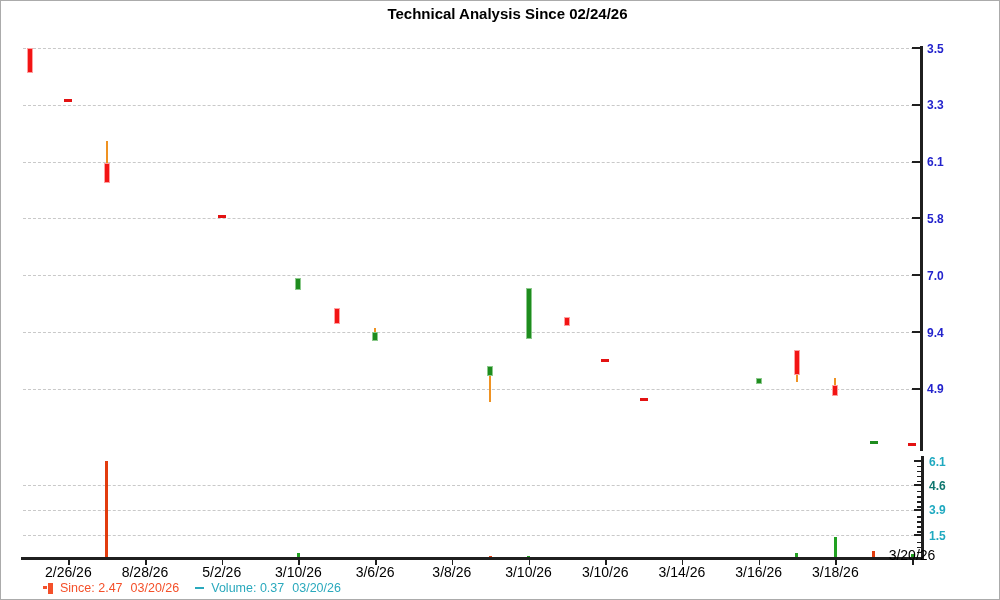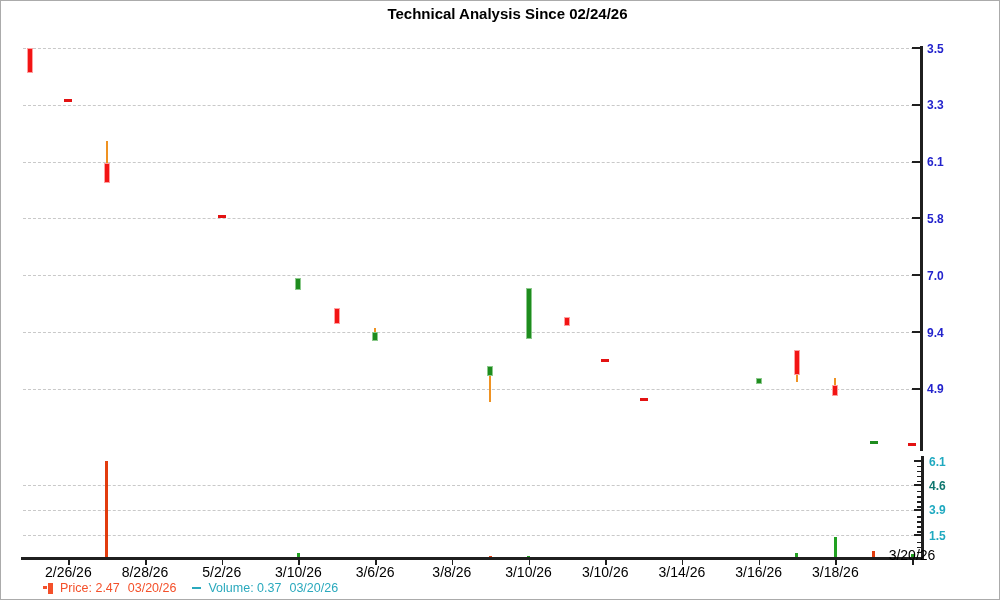--- a/index.html
+++ b/index.html
@@ -151,18 +151,18 @@
       <div class="solid" style="left: 757.631px; top: 559px; width: 1.5px; height: 5px; background: rgb(31, 31, 31);"></div>
       <div class="xlab" style="left: 757.631px; top: 563px;">3/16/26</div>
       <div class="solid" style="left: 834.329px; top: 559px; width: 1.5px; height: 5px; background: rgb(31, 31, 31);"></div>
       <div class="xlab" style="left: 834.329px; top: 563px;">3/18/26</div>
       <div class="solid" style="left: 911.027px; top: 559px; width: 1.5px; height: 5px; background: rgb(31, 31, 31);"></div>
       <div class="xlab" style="left: 911.027px; top: 546px;">3/20/26</div>
     </div>
 
   <div class="legend">
     <span class="pl-icon"><span class="bar" style="background: rgb(244, 80, 42);"></span><span class="nub" style="background: rgb(244, 80, 42);"></span></span>
-    <span class="price-group" style="color: rgb(244, 80, 42);"><span>Price:</span>&nbsp;<span>2.47</span><span class="lg-date">03/20/26</span></span>
+    <span class="price-group" style="color: rgb(244, 80, 42);"><span>Since:</span>&nbsp;<span>2.47</span><span class="lg-date">03/20/26</span></span>
     <span class="lg-gap"></span>
     <span class="vl-icon" style="background: rgb(42, 169, 189);"></span>
     <span class="volume-group" style="color: rgb(42, 169, 189);"><span>Volume:</span>&nbsp;<span>0.37</span><span class="lg-date">03/20/26</span></span>
   </div>
 </div>
 
 </body></html>

